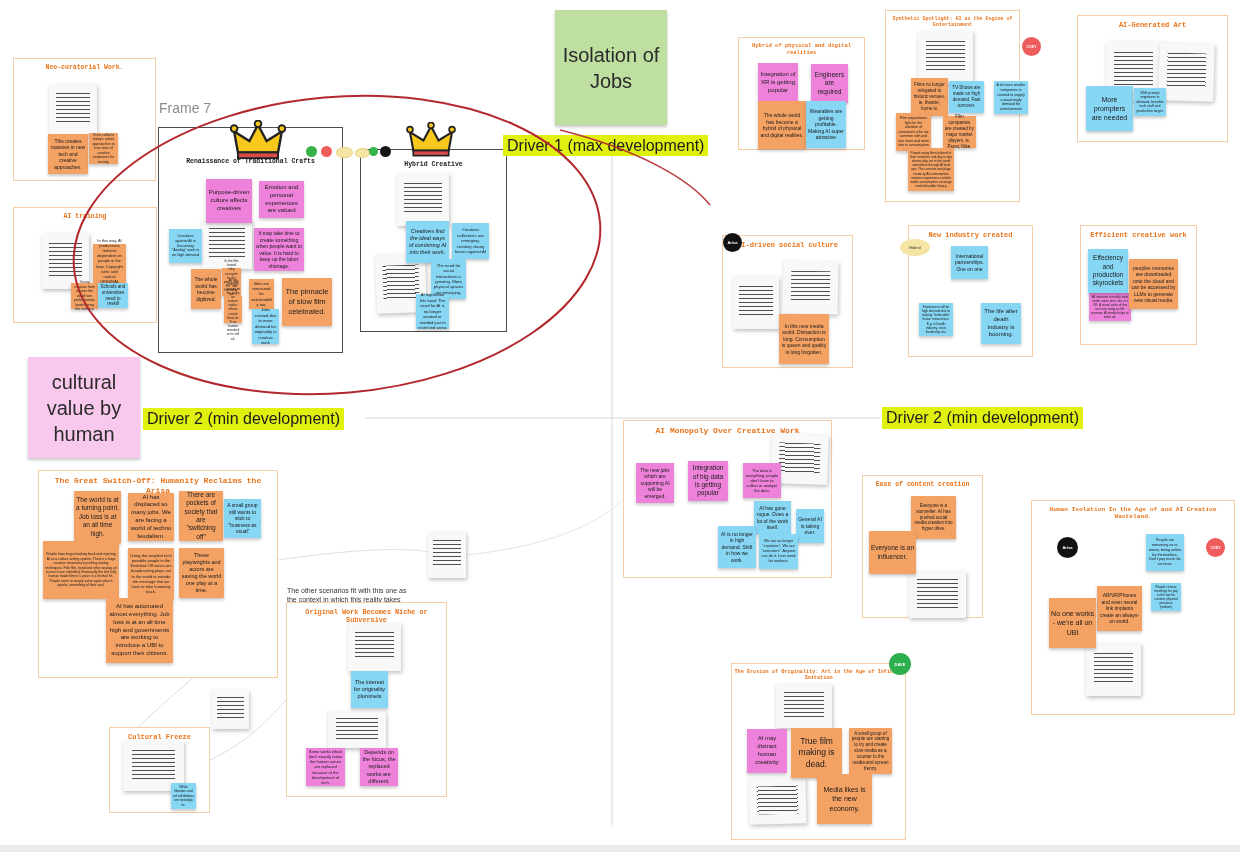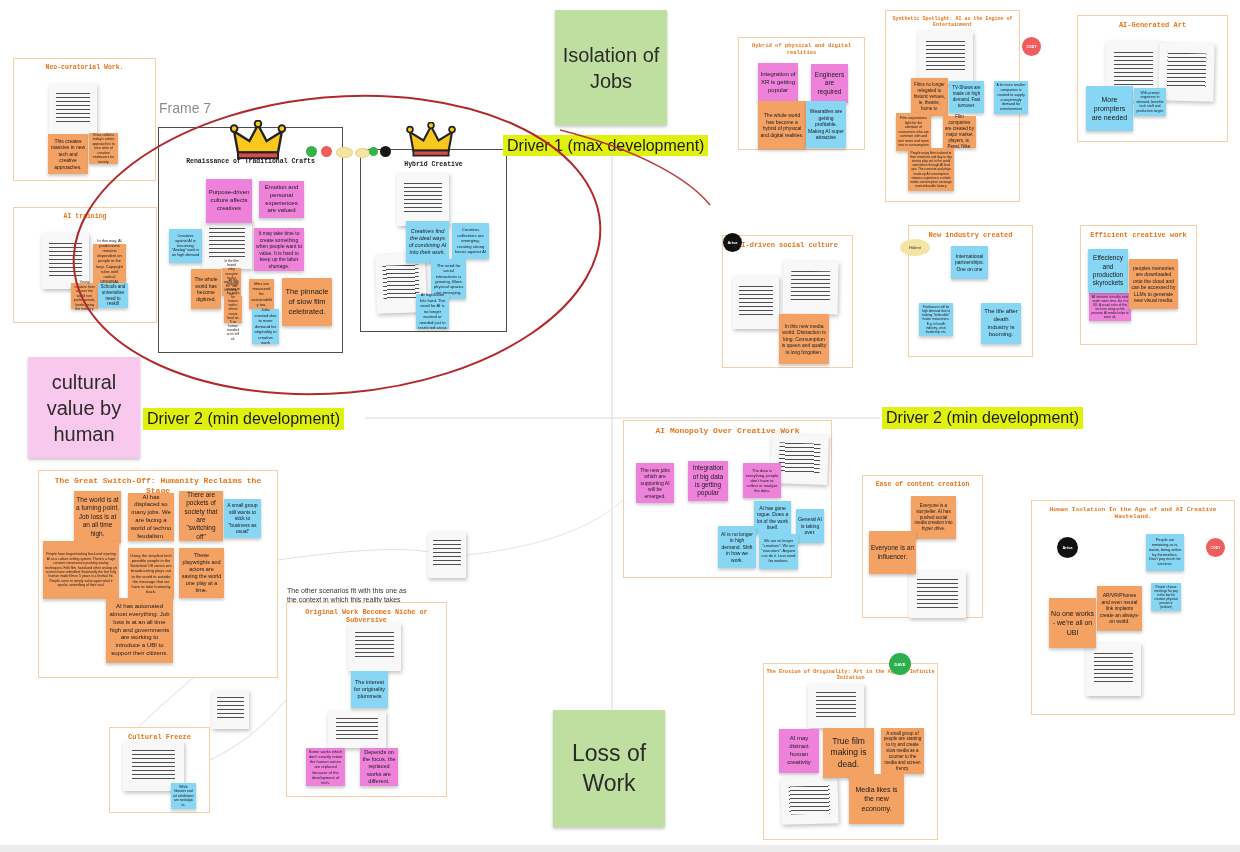--- a/index.html
+++ b/index.html
@@ -109,21 +109,20 @@
   <div class="dot" style="left:380px;top:146px;width:11px;height:11px;background:#151515;"></div>
 
   <div class="note green" style="left:555px;top:10px;width:112px;height:115px;font-size:20px;color:#2b2b2b;">Isolation of Jobs</div>
   <div class="hl" style="left:503px;top:135px;height:21px;font-size:16px;">Driver 1 (max development)</div>
 
   <div class="note lightpink" style="left:28px;top:357px;width:112px;height:101px;font-size:20px;color:#2b2b2b;">cultural value by human</div>
   <div class="hl" style="left:143px;top:408px;height:22px;font-size:16px;">Driver 2 (min development)</div>
 
   <div class="hl" style="left:882px;top:407px;height:22px;font-size:16px;">Driver 2 (min development)</div>
 
-  <div class="note green" style="left:553px;top:710px;width:112px;height:117px;font-size:23px;color:#2b2b2b;">Loss of Work</div>
 
   <div class="frame" style="left:738px;top:37px;width:127px;height:113px;">
     <div class="frame-title" style="font-size:5.5px;">Hybrid of physical and digital realities</div>
     <div class="note pink" style="left:19px;top:25px;width:40px;height:40px;font-size:6px;">Integration of XR is getting popular</div>
     <div class="note pink" style="left:72px;top:26px;width:37px;height:39px;font-size:6.5px;">Engineers are required</div>
     <div class="note orange" style="left:19px;top:63px;width:48px;height:48px;font-size:5px;">The whole world has become a hybrid of physical and digital realities.</div>
     <div class="note blue" style="left:67px;top:63px;width:40px;height:47px;font-size:5px;">Wearables are getting profitable. Making AI super attractive</div>
   </div>
 
   <div class="frame" style="left:885px;top:10px;width:135px;height:192px;">
@@ -193,21 +192,21 @@
     <div class="note blue" style="left:114px;top:33px;width:38px;height:37px;font-size:3.8px;">People are remaining as is, movie, being online by themselves. Don't pay much for services.</div>
     <div class="note blue" style="left:119px;top:82px;width:30px;height:28px;font-size:3.2px;">People choose meetings for pay in the low for creative physical presence (realism)</div>
     <div class="note orange" style="left:65px;top:85px;width:45px;height:45px;font-size:5px;">AR/VR/Phones and even neural link implants create an always-on world.</div>
     <div class="note orange" style="left:17px;top:97px;width:47px;height:50px;font-size:7px;">No one works - we're all on UBI</div>
     <div class="doc" style="left:54px;top:142px;width:55px;height:53px;"></div>
   </div>
   <div class="avatar" style="left:1057px;top:537px;width:21px;height:21px;background:#111;font-size:4px;">Arisa</div>
   <div class="avatar" style="left:1206px;top:538px;width:19px;height:19px;background:#ee5c5c;font-size:3.5px;">CODY</div>
 
   <div class="frame" style="left:38px;top:470px;width:240px;height:208px;">
-    <div class="frame-title" style="font-size:8px;">The Great Switch-Off: Humanity Reclaims the Stage</div>
+    <div class="frame-title" style="font-size:8px;">The Great Switch-Off: Humanity Reclaims the Arisa</div>
     <div class="note orange" style="left:35px;top:20px;width:47px;height:52px;font-size:6.5px;">The world is at a turning point. Job loss is at an all time high.</div>
     <div class="note orange" style="left:89px;top:22px;width:46px;height:48px;font-size:6px;">AI has displaced so many jobs. We are facing a world of techno feudalism.</div>
     <div class="note orange" style="left:140px;top:20px;width:44px;height:50px;font-size:6.5px;">There are pockets of society that are "switching off"</div>
     <div class="note blue" style="left:185px;top:28px;width:37px;height:39px;font-size:5px;">A small group still wants to stick to "business as usual"</div>
     <div class="note orange" style="left:4px;top:70px;width:76px;height:58px;font-size:3.4px;">People have begun looking back and rejecting AI as a culture setting system. There's a huge creative renaissance pushing analog techniques. Folk film, hand and other analog art scenes have rekindled. Eventually the first fully human made film in 5 years is a festival hit. People come to simply value again what it sparks, something of their soul.</div>
     <div class="note orange" style="left:89px;top:77px;width:46px;height:51px;font-size:4px;">Using the simplest tech possible people in the Switched Off zones are broadcasting plays out to the world to outside the message that we have to take humanity back.</div>
     <div class="note orange" style="left:140px;top:77px;width:45px;height:50px;font-size:5.5px;">These playwrights and actors are saving the world one play at a time.</div>
     <div class="note orange" style="left:67px;top:127px;width:67px;height:65px;font-size:6px;">AI has automated almost everything. Job loss is at an all time high and governments are working to introduce a UBI to support their citizens.</div>
   </div>
 
@@ -224,21 +223,21 @@
 
   <div class="frame" style="left:109px;top:727px;width:101px;height:86px;">
     <div class="frame-title" style="font-size:7px;">Cultural Freeze</div>
     <div class="doc" style="left:13px;top:13px;width:61px;height:50px;"></div>
     <div class="note blue" style="left:61px;top:55px;width:25px;height:26px;font-size:3.4px;">While libraries and art exhibitions are nostalgic to.</div>
   </div>
 
   <div class="doc" style="left:428px;top:532px;width:38px;height:46px;"></div>
   <div class="doc" style="left:212px;top:690px;width:37px;height:39px;"></div>
 
-  <div class="frame" style="left:731px;top:663px;width:175px;height:177px;margin-left:32px;">
+  <div class="frame" style="left:731px;top:663px;width:175px;height:177px;">
     <div class="frame-title" style="font-size:5.2px;">The Erosion of Originality: Art in the Age of Infinite Imitation</div>
     <div class="doc" style="left:44px;top:20px;width:56px;height:44px;"></div>
     <div class="note pink" style="left:15px;top:65px;width:40px;height:44px;font-size:6px;">AI may distract human creativity</div>
     <div class="note orange" style="left:59px;top:64px;width:51px;height:50px;font-size:8.5px;">True film making is dead.</div>
     <div class="note orange" style="left:117px;top:64px;width:43px;height:46px;font-size:4.5px;">A small group of people are starting to try and create slow media as a counter to the media and screen frenzy.</div>
     <div class="doc" style="left:17px;top:114px;width:57px;height:46px;transform:rotate(-1.5deg);"></div>
     <div class="note orange" style="left:85px;top:110px;width:55px;height:50px;font-size:7px;">Media likes is the new economy.</div>
   </div>
   <div class="avatar" style="left:889px;top:653px;width:22px;height:22px;background:#2eaf4e;font-size:4px;">DAVE</div>
 

